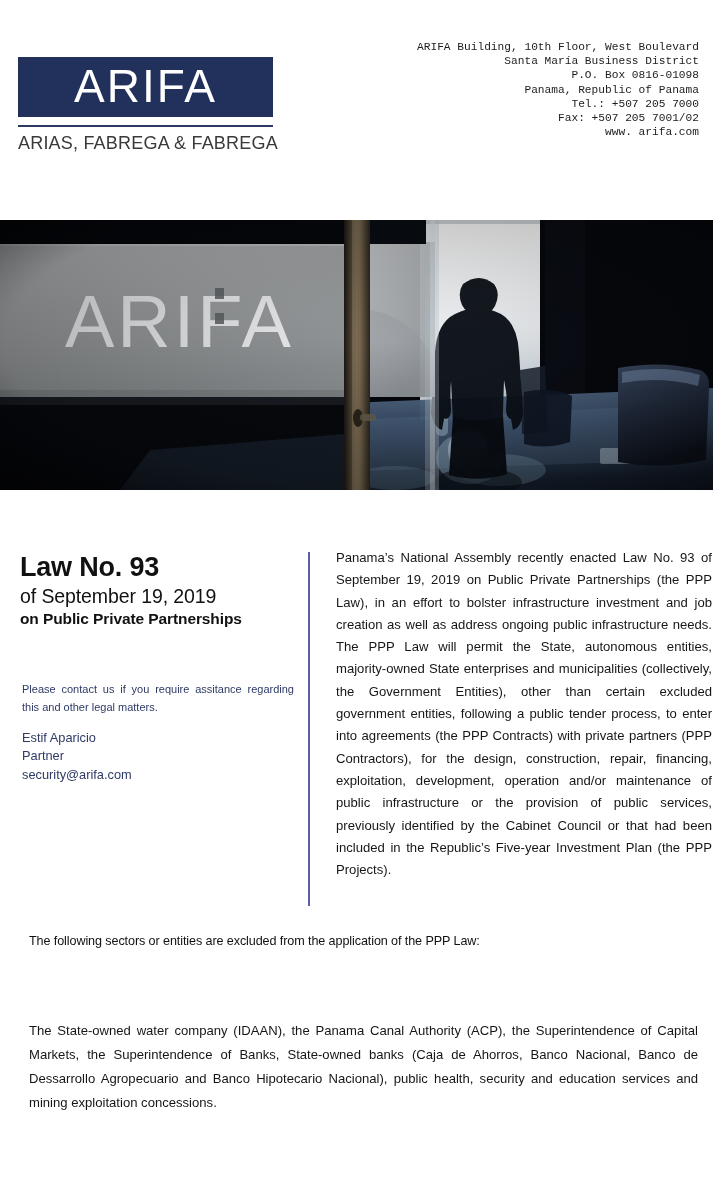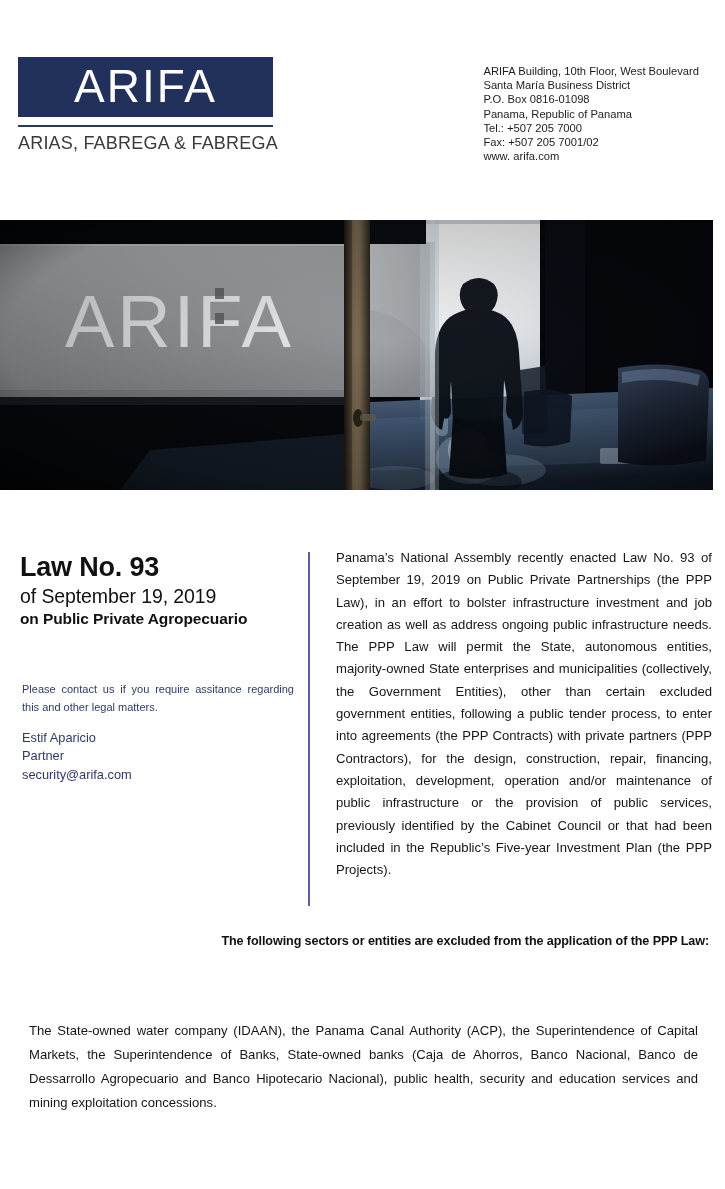--- a/index.html
+++ b/index.html
@@ -59,22 +59,23 @@
     font-size: 18px;
     font-weight: 400;
     letter-spacing: 0.2px;
     color: #3a3a3a;
     white-space: nowrap;
   }
 
   .header-contact {
     position: absolute;
     right: 26px;
-    top: 64px;
-    font-family: Liberation Sans, sans-serif;
+    top: 40px;
+    text-align: right;
+    font-family: Liberation Mono, monospace;
     font-size: 11.2px;
     line-height: 14.2px;
     color: #1c1c1c;
   }
   .header-contact div { white-space: nowrap; }
 
   
   .hero {
     position: absolute;
     left: 0;
@@ -164,25 +165,24 @@
   }
 
   
   .bottom-heading {
     position: absolute;
     left: 29px;
     top: 932px;
     width: 680px;
     font-family: "Liberation Sans", sans-serif;
     font-size: 12.6px;
-    font-weight: bold;
+    font-weight: normal;
     line-height: 18px;
     letter-spacing: -0.1px;
     color: #111111;
-    text-align: right;
   }
   .bottom-para {
     position: absolute;
     left: 29px;
     top: 1019px;
     width: 669px;
     font-family: "Liberation Sans", sans-serif;
     font-size: 13.1px;
     line-height: 24px;
     color: #161616;
@@ -326,21 +326,21 @@
     <rect x="-6" y="0" width="350" height="24" fill="#05070b"></rect>
     <rect x="370" y="0" width="56" height="24" fill="#090c12"></rect>
 
     <rect x="0" y="0" width="713" height="270" fill="url(#sceneVignette)"></rect>
   </svg>
 </div>
 
 <div class="col-left">
   <div class="title-1">Law No. 93</div>
   <div class="title-2">of September 19, 2019</div>
-  <div class="title-3">on Public Private Agropecuario</div>
+  <div class="title-3">on Public Private Partnerships</div>
 
   <div class="contact-note">Please contact us if you require assitance regarding this and other legal matters.</div>
 
   <div class="contact-list">
     <div>Estif Aparicio</div>
     <div>Partner</div>
     <div>security@arifa.com</div>
   </div>
 </div>
 

